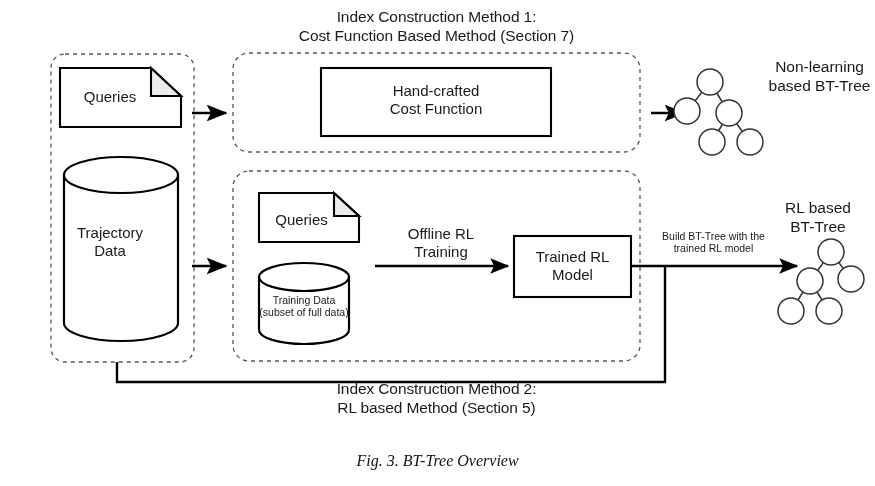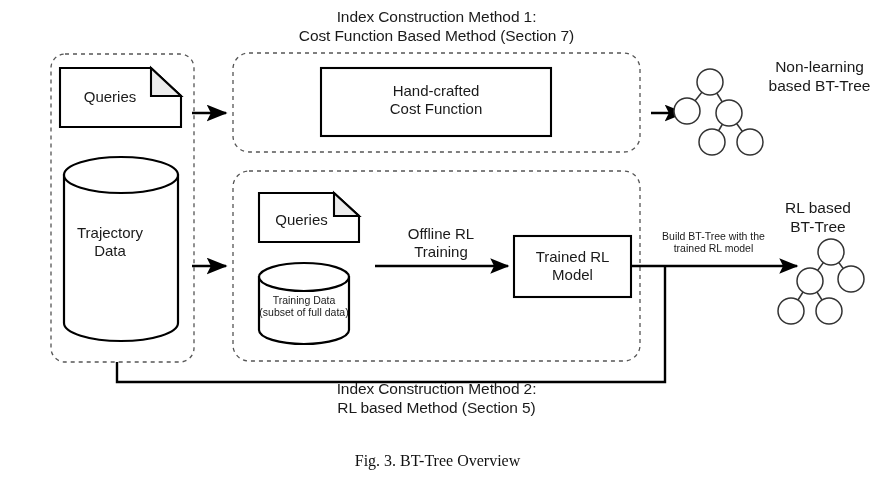--- a/index.html
+++ b/index.html
@@ -45,20 +45,21 @@
     font-size: 15.5px;
     line-height: 1.25;
   }
   .caption {
     position: absolute;
     width: 875px;
     text-align: center;
     font-family: "Liberation Serif", serif;
     font-size: 16px;
     color: #111111;
+    font-style: italic;
   }
 </style>
 </head>
 <body>
 
 <div id="canvas">
 
   <svg class="svg-layer" viewBox="0 0 875 486" xmlns="http://www.w3.org/2000/svg">
     <defs>
       <marker id="arrow" markerWidth="9" markerHeight="9" refX="7.4" refY="3.2" orient="auto" markerUnits="strokeWidth">

